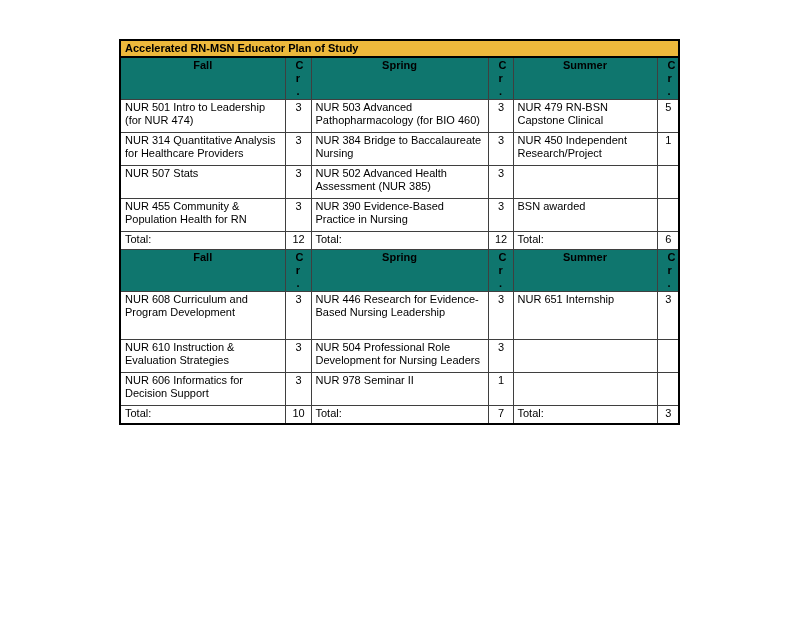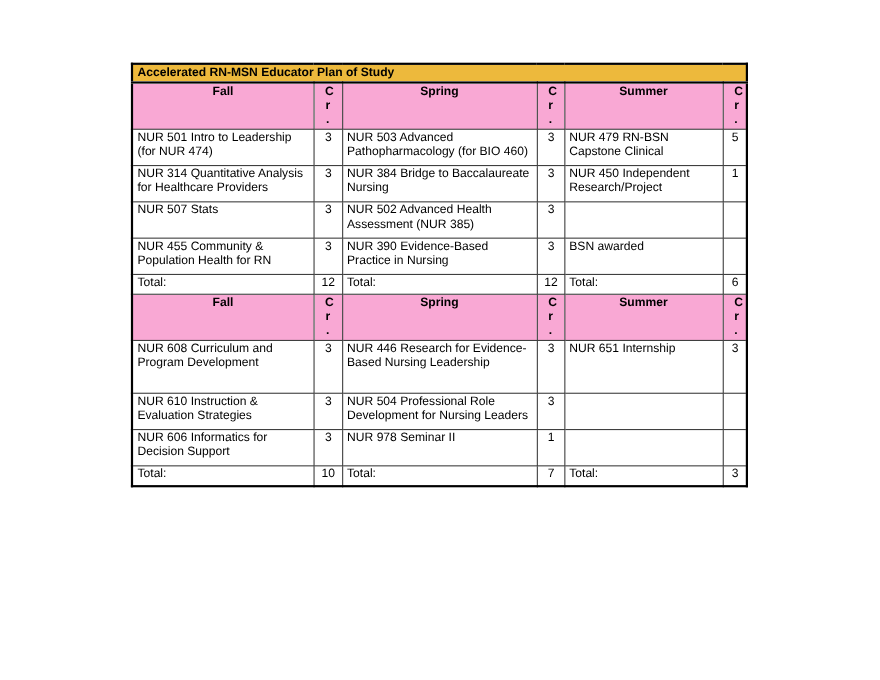--- a/index.html
+++ b/index.html
@@ -13,21 +13,21 @@
   .page {
     position: relative;
     width: 800px;
     height: 618px;
     background: #ffffff;
     overflow: hidden;
   }
   .plan-table-wrap {
     position: absolute;
     left: 119px;
-    top: 57px;
+    top: 39px;
   }
   table.plan {
     border-collapse: collapse;
     table-layout: fixed;
     width: 559px;
     border: 2px solid #000000;
     font-size: 11px;
     line-height: 13px;
     color: #000000;
   }
@@ -38,21 +38,21 @@
     overflow: hidden;
     word-wrap: break-word;
   }
   tr.title-row td {
     background: #EDB93C;
     font-weight: bold;
     border-bottom: 2px solid #000000;
     padding: 1px 4px;
   }
   tr.head-row td {
-    background: #f9a8d4;
+    background: #0f766e;
     font-weight: bold;
     text-align: center;
     padding: 1px 10px;
   }
   td.cr {
     text-align: center;
     padding: 1px 1px;
   }
   td.total-label {
     font-weight: normal;

